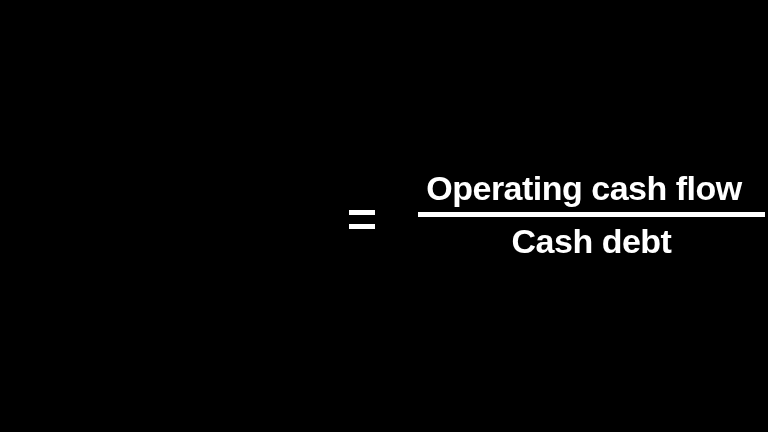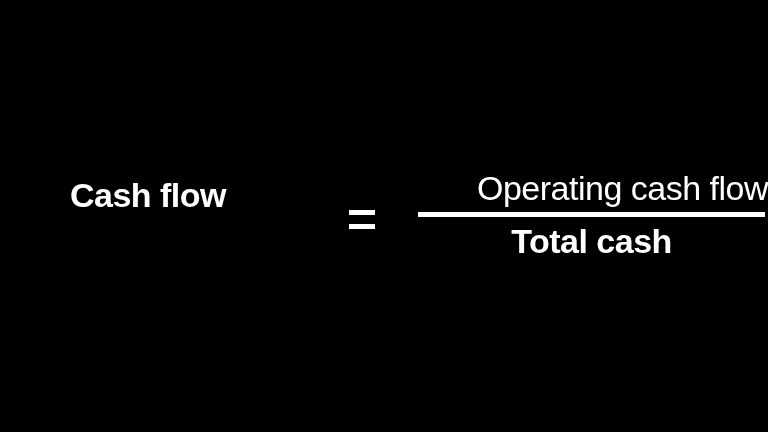--- a/index.html
+++ b/index.html
@@ -17,40 +17,39 @@
   .equals {
     position: absolute; left: 349px; top: 210px; width: 26px; height: 23px;
   }
   .equals .bar {
     position: absolute; left: 0; width: 26px; height: 5px; background: #ffffff;
   }
   .equals .bar.top { top: 0; }
   .equals .bar.bottom { top: 14px; }
   .numerator {
     position: absolute; left: 400px; width: 368px; top: 166px;
-    text-align: right; font-weight: normal; font-size: 34px; line-height: 44px;
+    text-align: center; font-weight: bold; font-size: 34px; line-height: 44px;
     letter-spacing: -0.5px;
   }
   .fraction-line {
     position: absolute; left: 418px; top: 212px; width: 347px; height: 5px;
     background: #ffffff;
   }
   .denominator {
     position: absolute; left: 418px; width: 347px; top: 219px;
     text-align: center; font-weight: bold; font-size: 34px; line-height: 44px;
     letter-spacing: -0.5px;
   }
 </style>
 </head>
 <body>
 
 <div class="lhs">
-  <div>Cash flow</div>
 </div>
 
 <div class="equals">
   <div class="bar top"></div>
   <div class="bar bottom"></div>
 </div>
 
 <div class="numerator">Operating cash flow</div>
 <div class="fraction-line"></div>
-<div class="denominator">Total cash</div>
+<div class="denominator">Cash debt</div>
 
 </body></html>

